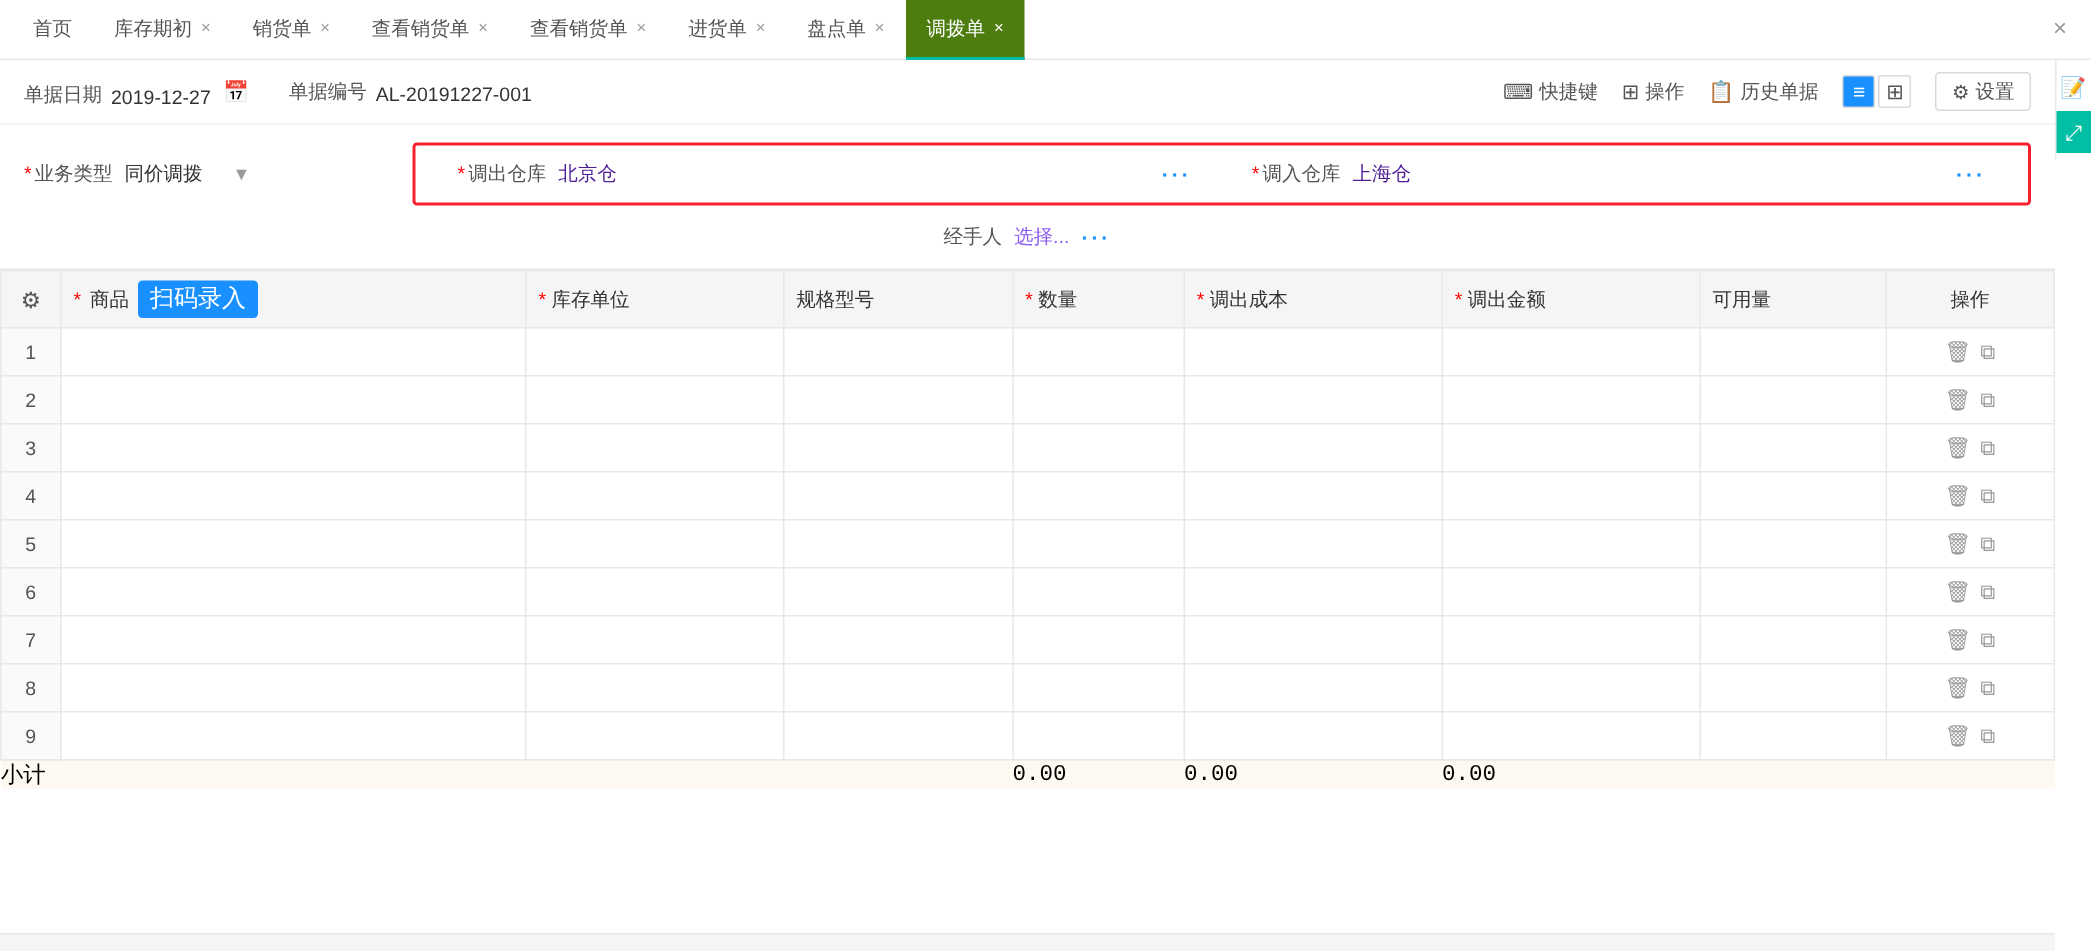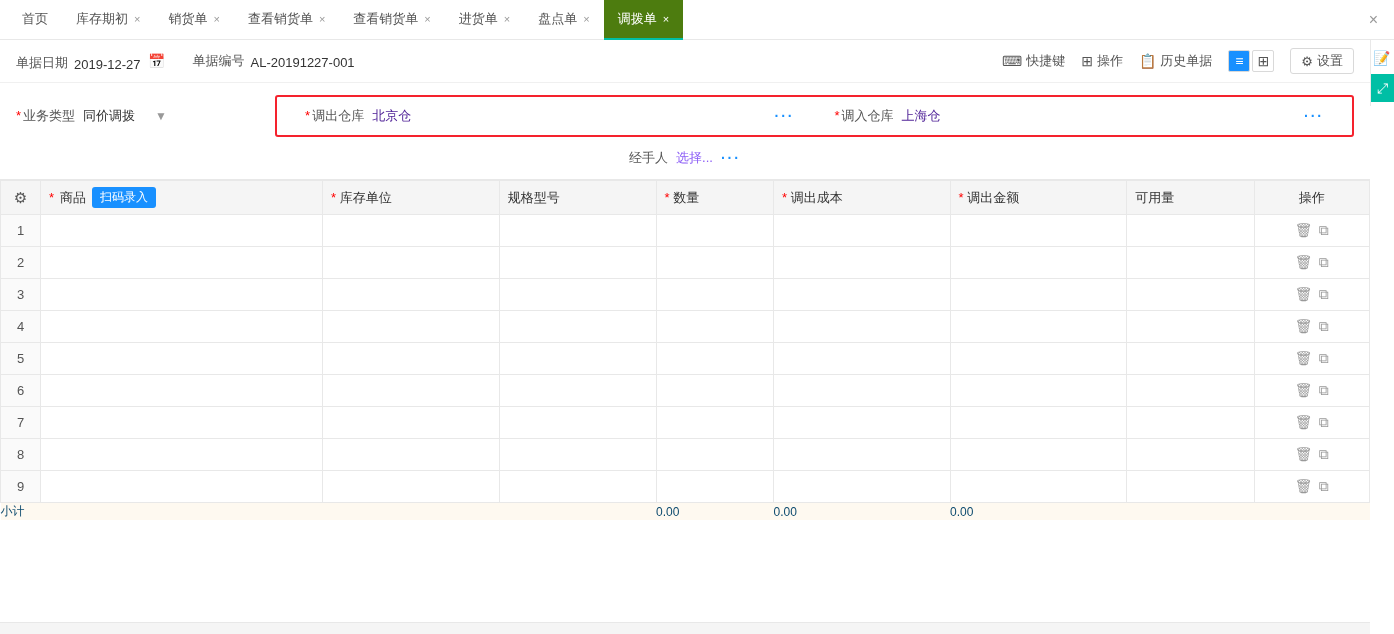--- a/index.html
+++ b/index.html
@@ -196,30 +196,31 @@
       gap: 6px;
       justify-content: center;
     }
     .action-icon {
       cursor: pointer;
       font-size: 14px;
       color: #999;
     }
     .subtotal-row td {
       background: #fef9f0;
-      font-size: 12px;
-      color: #0c4a6e;
+      font-size: 15px;
+      color: #000000;
+      font-family: Liberation Mono, monospace;
     }
     .scan-btn {
       background: #1890ff;
       color: #fff;
       border: none;
       border-radius: 3px;
       padding: 2px 8px;
-      font-size: 12px;
+      font-size: 16px;
       cursor: pointer;
       white-space: nowrap;
     }
     .th-with-scan {
       display: flex;
       align-items: center;
       gap: 6px;
     }
     .gear-th {
       text-align: center;

